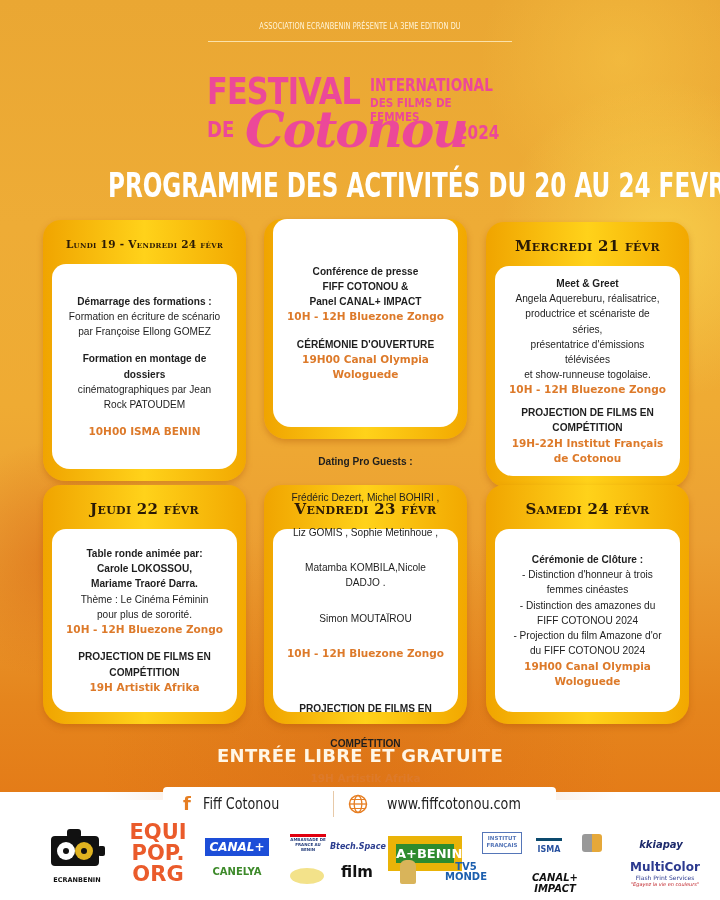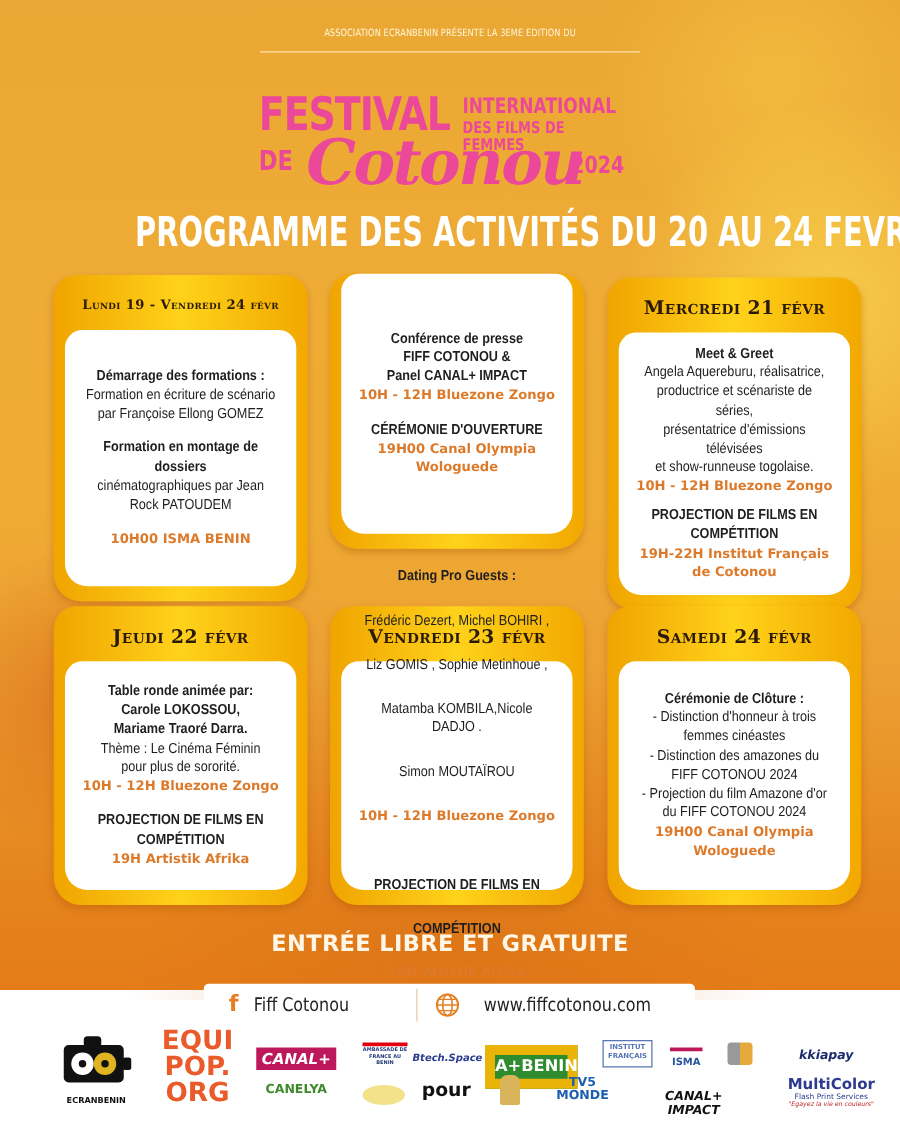--- a/index.html
+++ b/index.html
@@ -234,36 +234,36 @@
       <rect x="20" y="3" width="14" height="9" rx="3" fill="#111"></rect>
       <rect x="51" y="20" width="7" height="10" rx="2" fill="#111"></rect>
       <circle cx="19" cy="25" r="9" fill="#fff"></circle>
       <circle cx="19" cy="25" r="3" fill="#111"></circle>
       <circle cx="37" cy="25" r="9" fill="#e0b320"></circle>
       <circle cx="37" cy="25" r="3" fill="#111"></circle>
     </svg>
     <div style="font-size:6.5px; color:#111;">ECRANBENIN</div>
   </div>
 
-  <div class="lg" style="left:205px; top:18px; width:64px; background:#be185d; color:#fff; font-size:12px; font-style:italic; padding:2px 0;">CANAL+</div>
+  <div class="lg" style="left:205px; top:18px; width:64px; background:#1d4ed8; color:#fff; font-size:12px; font-style:italic; padding:2px 0;">CANAL+</div>
   <div class="lg" style="left:205px; top:46px; width:64px; color:#3d8a2a; font-size:10px;">CANELYA</div>
 
   <div class="lg" style="left:290px; top:14px; width:36px; color:#233c7a; font-size:4px; line-height:5px; border-top:3px solid #e1000f;">AMBASSADE DE FRANCE AU BENIN</div>
   <div class="lg" style="left:290px; top:48px; width:34px; height:16px; border-radius:50%; background:#f3e28a;"></div>
 
   <div class="lg" style="left:330px; top:22px; width:50px; color:#2b3d8f; font-size:8px; font-style:italic;">Btech.Space</div>
-  <div class="lg" style="left:332px; top:43px; width:50px; color:#111; font-size:15px;">pour</div>
+  <div class="lg" style="left:332px; top:43px; width:50px; color:#111; font-size:15px;">film</div>
 
   <div class="lg" style="left:388px; top:16px; width:74px; background:#2e8b2e; color:#fff; font-size:13px; padding:2px 0; border:8px solid #eab308;">A+BENIN</div>
   <div class="lg" style="left:400px; top:40px; width:16px; height:24px; border-radius:6px 6px 2px 2px; background:#d9b45a;"></div>
   <div class="lg" style="left:442px; top:42px; width:48px; color:#1c5fae; font-size:10px; line-height:10px;">TV5 MONDE</div>
 
   <div class="lg" style="left:482px; top:12px; width:40px; height:22px; border:1.5px solid #5576b8; color:#5576b8; font-size:5.5px; line-height:7px; padding-top:2px;">INSTITUT FRANÇAIS</div>
 
-  <div class="lg" style="left:536px; top:18px; width:26px; color:#2a53a0; font-size:8px; border-top:3px solid #be185d; padding-top:4px;">ISMA</div>
+  <div class="lg" style="left:536px; top:18px; width:26px; color:#2a53a0; font-size:8px; border-top:3px solid #0c4a6e; padding-top:4px;">ISMA</div>
   <div class="lg" style="left:510px; top:52px; width:90px; color:#111; font-size:10px; font-style:italic;">CANAL+ IMPACT</div>
   <div class="lg" style="left:582px; top:14px; width:20px; height:18px; background:linear-gradient(90deg,#999 50%,#e5a83a 50%); border-radius:3px;"></div>
 
   <div class="lg" style="left:628px; top:19px; width:66px; color:#1d2a6b; font-size:10px; font-style:italic;">kkiapay</div>
   <div class="lg" style="left:628px; top:40px; width:74px;">
     <div style="color:#2c3a8f; font-size:12px;">MultiColor</div>
     <div style="color:#2c3a8f; font-size:6px; font-weight:normal;">Flash Print Services</div>
     <div style="color:#c0262c; font-size:5px; font-style:italic; font-weight:normal;">"Egayez la vie en couleurs"</div>
   </div>
 </div>

